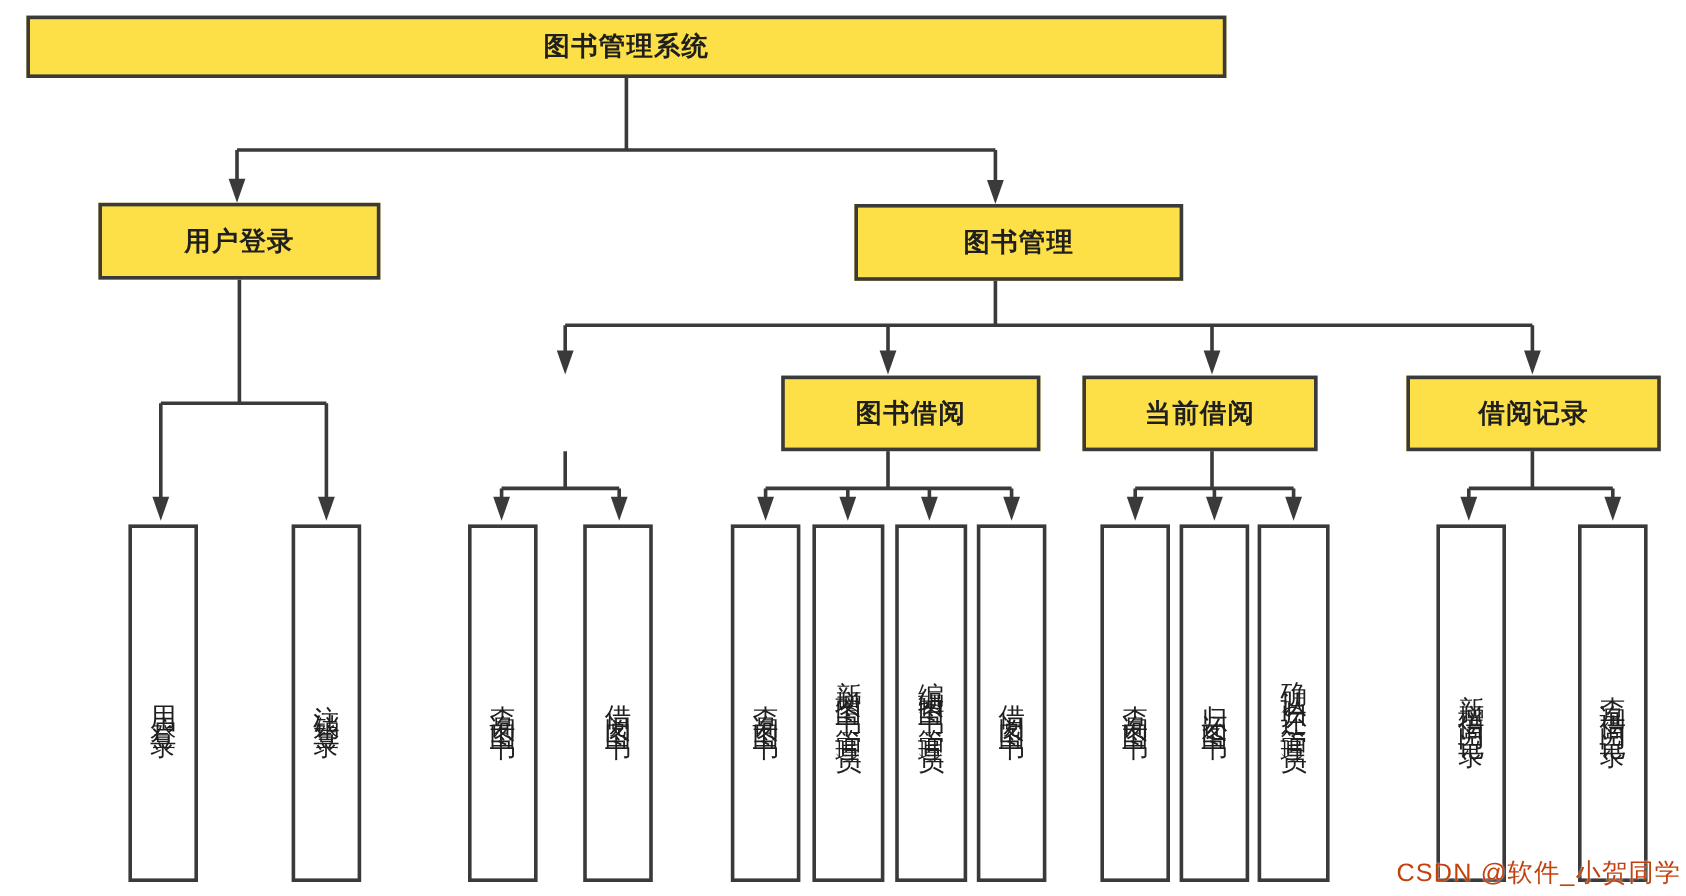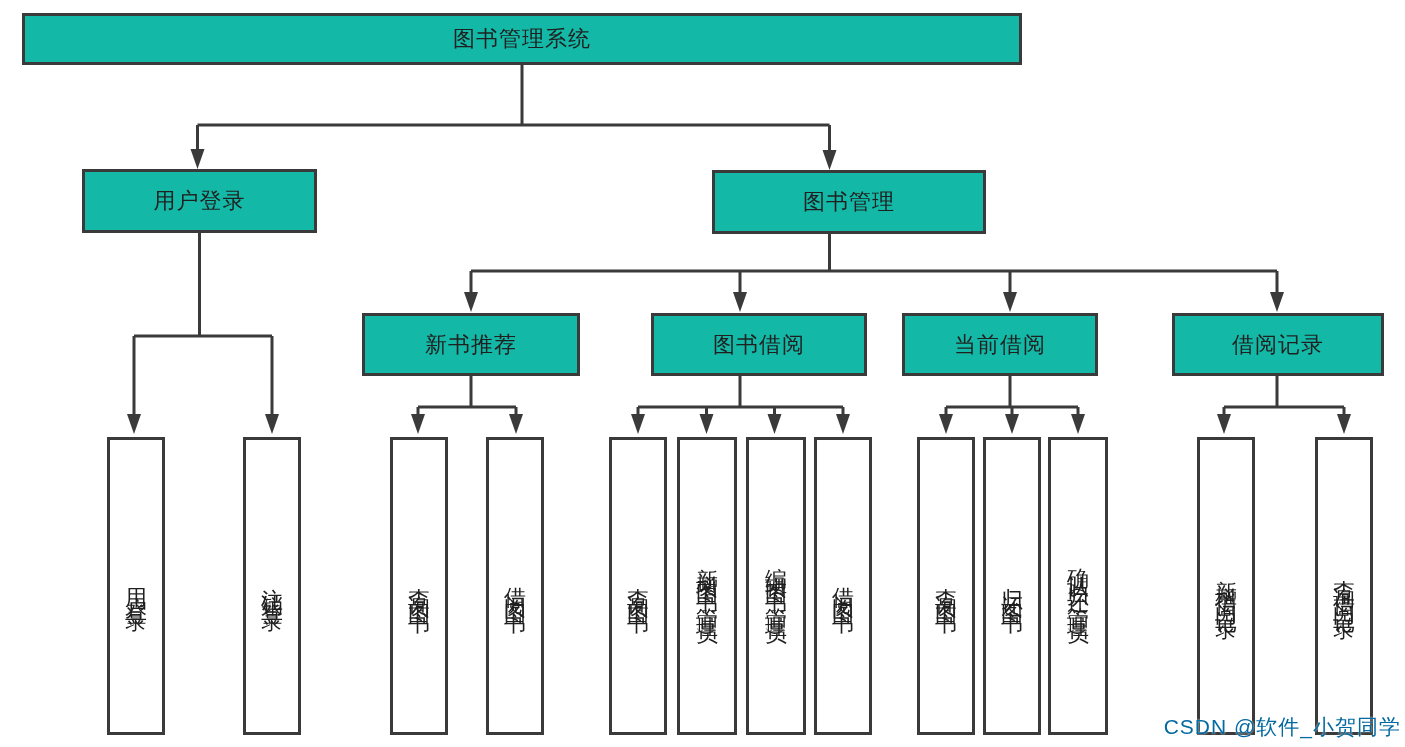--- a/index.html
+++ b/index.html
@@ -7,27 +7,28 @@
     position:relative;
     width:1405px;height:747px;
     background:#ffffff;
     font-family:"Liberation Sans", sans-serif;
     overflow:hidden;
   }
   #connectors{position:absolute;left:0;top:0;z-index:0;}
   .hbox{
     position:absolute;
     box-sizing:border-box;
-    background:#14b8a6;
+    background:#fde047;
     border:3px solid #3a3a3a;
     display:flex;align-items:center;justify-content:center;
     z-index:1;
     color:#1f1f1f;
     font-size:22px;
     letter-spacing:1px;
+    font-weight:bold;
   }
   .vbox{
     position:absolute;
     top:437px;height:298px;width:58px;
     box-sizing:border-box;
     background:#ffffff;
     border:3px solid #3a3a3a;
     display:flex;align-items:center;justify-content:center;
     z-index:1;
     color:#1f1f1f;
@@ -37,21 +38,21 @@
     text-orientation:mixed;
     font-size:22px;
     letter-spacing:8px;
     white-space:nowrap;
   }
   #watermark{
     position:absolute;
     right:4px;bottom:6px;
     z-index:2;
     font-size:21px;
-    color:#0369a1;
+    color:#c2410c;
     text-shadow:0 0 2px #ffffff;
     letter-spacing:1px;
   }
 </style>
 </head>
 <body>
 
 <div id="canvas">
 
   <svg id="connectors" width="1405" height="747" viewBox="0 0 1405 747" fill="none" xmlns="http://www.w3.org/2000/svg">
@@ -94,23 +95,20 @@
     <span>图书管理系统</span>
   </div>
 
   <div class="hbox" style="left:82px;top:169px;width:235px;height:64px">
     <span>用户登录</span>
   </div>
   <div class="hbox" style="left:712px;top:170px;width:274px;height:64px">
     <span>图书管理</span>
   </div>
 
-  <div class="hbox" style="left:362px;top:313px;width:218px;height:63px">
-    <span>新书推荐</span>
-  </div>
   <div class="hbox" style="left:651px;top:313px;width:216px;height:63px">
     <span>图书借阅</span>
   </div>
   <div class="hbox" style="left:902px;top:313px;width:196px;height:63px">
     <span>当前借阅</span>
   </div>
   <div class="hbox" style="left:1172px;top:313px;width:212px;height:63px">
     <span>借阅记录</span>
   </div>
 

